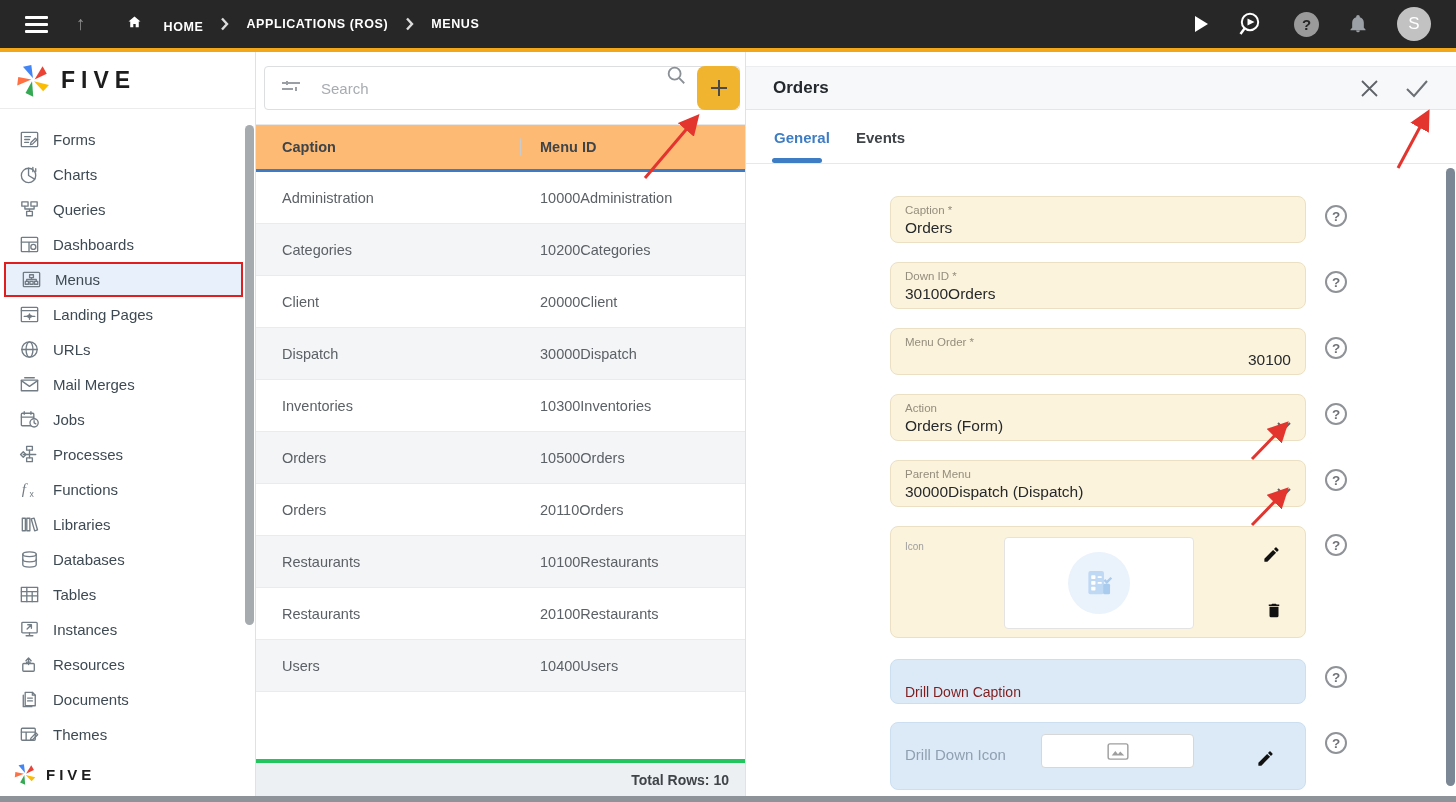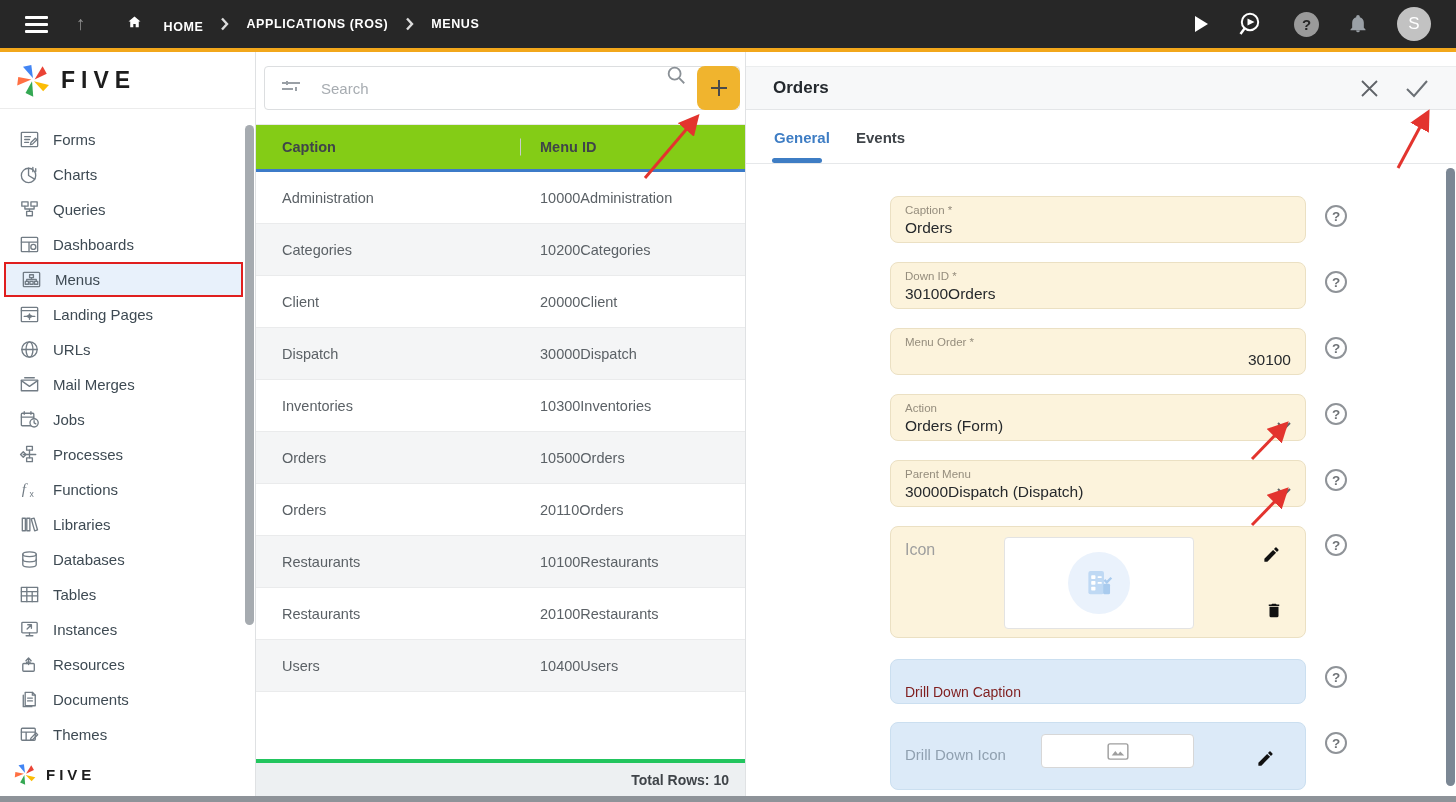--- a/index.html
+++ b/index.html
@@ -33,21 +33,21 @@
   .sidebar-scrollbar { position:absolute; top:73px; right:1px; width:9px; height:500px; background:#A6ABB0; border-radius:5px; }
   .sidebar-logo-bottom { position:absolute; bottom:9px; left:12px; }
 
   
   .list-panel { position:absolute; top:52px; left:256px; width:490px; bottom:6px; background:#fff; border-right:1px solid #e0e2e4; }
   .search-box { position:absolute; top:14px; left:8px; right:5px; height:44px; border:1px solid #dcdee0; border-radius:4px; display:flex; align-items:center; padding-left:16px; background:#fff; }
   .search-input { border:none; outline:none; flex:1; margin-left:20px; font-size:15px; color:#8b5cf6; font-family:"Liberation Sans",sans-serif; background:transparent; }
   .search-input::placeholder { color:#A7ACB1; }
   .search-glass { position:absolute; right:58px; top:12px; }
   .add-btn { position:absolute; top:14px; right:5px; width:43px; height:44px; background:#F0B42E; border:none; border-radius:8px; cursor:pointer; display:flex; align-items:center; justify-content:center; }
-  .table-head { position:absolute; top:72px; left:0; right:0; height:48px; background:#84cc16; border-top:1px solid #e8e8e8; border-bottom:3px solid #3C7BC8; display:grid; grid-template-columns:238px 1fr; align-items:center; padding-left:26px; font-weight:bold; font-size:14.5px; color:#3F4449; }
+  .table-head { position:absolute; top:72px; left:0; right:0; height:48px; background:#fdba74; border-top:1px solid #e8e8e8; border-bottom:3px solid #3C7BC8; display:grid; grid-template-columns:238px 1fr; align-items:center; padding-left:26px; font-weight:bold; font-size:14.5px; color:#3F4449; }
   .table-head .c2 { position:relative; padding-left:20px; }
   .table-head .c2::before { content:""; position:absolute; left:0; top:50%; transform:translateY(-50%); width:1px; height:17px; background:#c9cbcd; }
   .rows { position:absolute; top:120px; left:0; right:0; }
   .row { height:52px; display:grid; grid-template-columns:238px 1fr; align-items:center; padding-left:26px; font-size:14.5px; color:#5B6166; border-bottom:1px solid #EAEBEC; background:#fff; cursor:pointer; }
   .row:nth-child(even) { background:#F4F5F6; }
   .row .c2 { padding-left:20px; }
   .list-footer { position:absolute; bottom:0; left:0; right:0; height:37px; background:#EDF0F2; border-top:4px solid #22c55e; display:flex; align-items:center; justify-content:flex-end; padding-right:16px; font-weight:bold; font-size:14px; color:#3F4449; }
 
   
   .detail-panel { position:absolute; top:52px; left:746px; right:0; bottom:6px; background:#fff; }
@@ -75,21 +75,21 @@
   .f-ddi         { top:558px; height:68px; }
   .lbl { font-size:11.5px; color:#958D7D; padding:7px 14px 0; }
   .val { font-size:15.5px; color:#26292C; padding:3px 14px 0; white-space:nowrap; }
   .val-right { text-align:right; }
   .chev { position:absolute; right:13px; top:22px; cursor:pointer; }
   .help { position:absolute; left:579px; width:22px; height:22px; border:2px solid #8F9398; border-radius:50%; color:#6F7377; font-size:13.5px; font-weight:bold; display:flex; align-items:center; justify-content:center; cursor:pointer; }
   .h-caption { top:41px; } .h-menu-id { top:107px; } .h-menu-order { top:173px; }
   .h-action { top:239px; } .h-parent { top:305px; } .h-icon { top:370px; }
   .h-ddc { top:502px; } .h-ddi { top:568px; }
 
-  .icon-lbl { position:absolute; left:14px; top:14px; font-size:16px; color:#9e9e9e; }
+  .icon-lbl { position:absolute; left:14px; top:14px; font-size:10px; color:#9e9e9e; }
   .icon-box { position:absolute; left:113px; top:10px; width:190px; height:92px; background:#fff; border:1px solid #E3E3E3; border-radius:4px; display:flex; align-items:center; justify-content:center; }
   .icon-circle { width:62px; height:62px; border-radius:50%; background:#EAF2FC; display:flex; align-items:center; justify-content:center; }
   .act-pencil { position:absolute; right:24px; top:18px; cursor:pointer; }
   .act-trash  { position:absolute; right:22px; top:74px; cursor:pointer; }
   .ddc-lbl { font-size:14px; color:#7f1d1d; padding:24px 14px 0; }
   .ddi-lbl { position:absolute; left:14px; top:23px; font-size:15px; color:#90A0B0; }
   .ddi-box { position:absolute; left:150px; top:11px; width:153px; height:34px; background:#fff; border:1px solid #d7d7d7; border-radius:4px; display:flex; align-items:center; justify-content:center; }
   .ddi-pencil { position:absolute; right:30px; top:26px; cursor:pointer; }
 
   .detail-scrollbar { position:absolute; top:116px; right:1px; width:9px; height:618px; background:#7B8794; border-radius:5px; }

